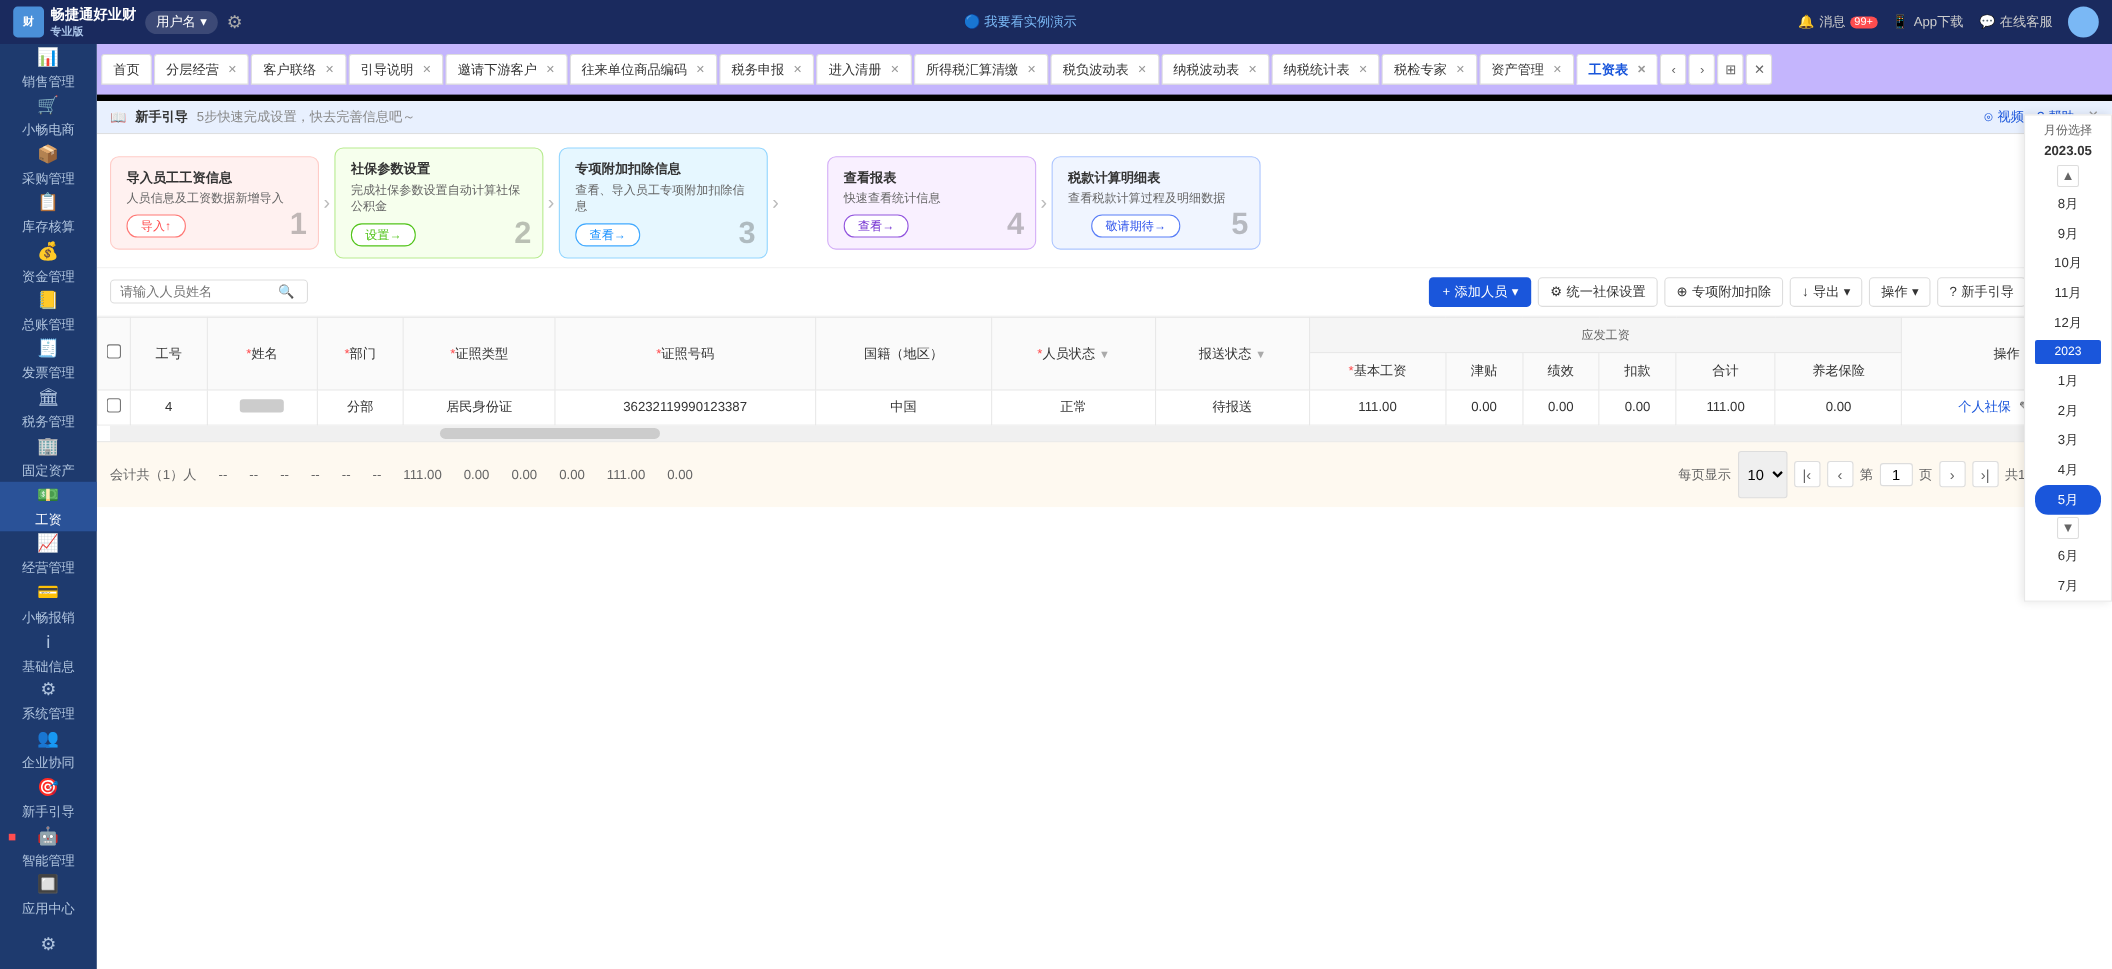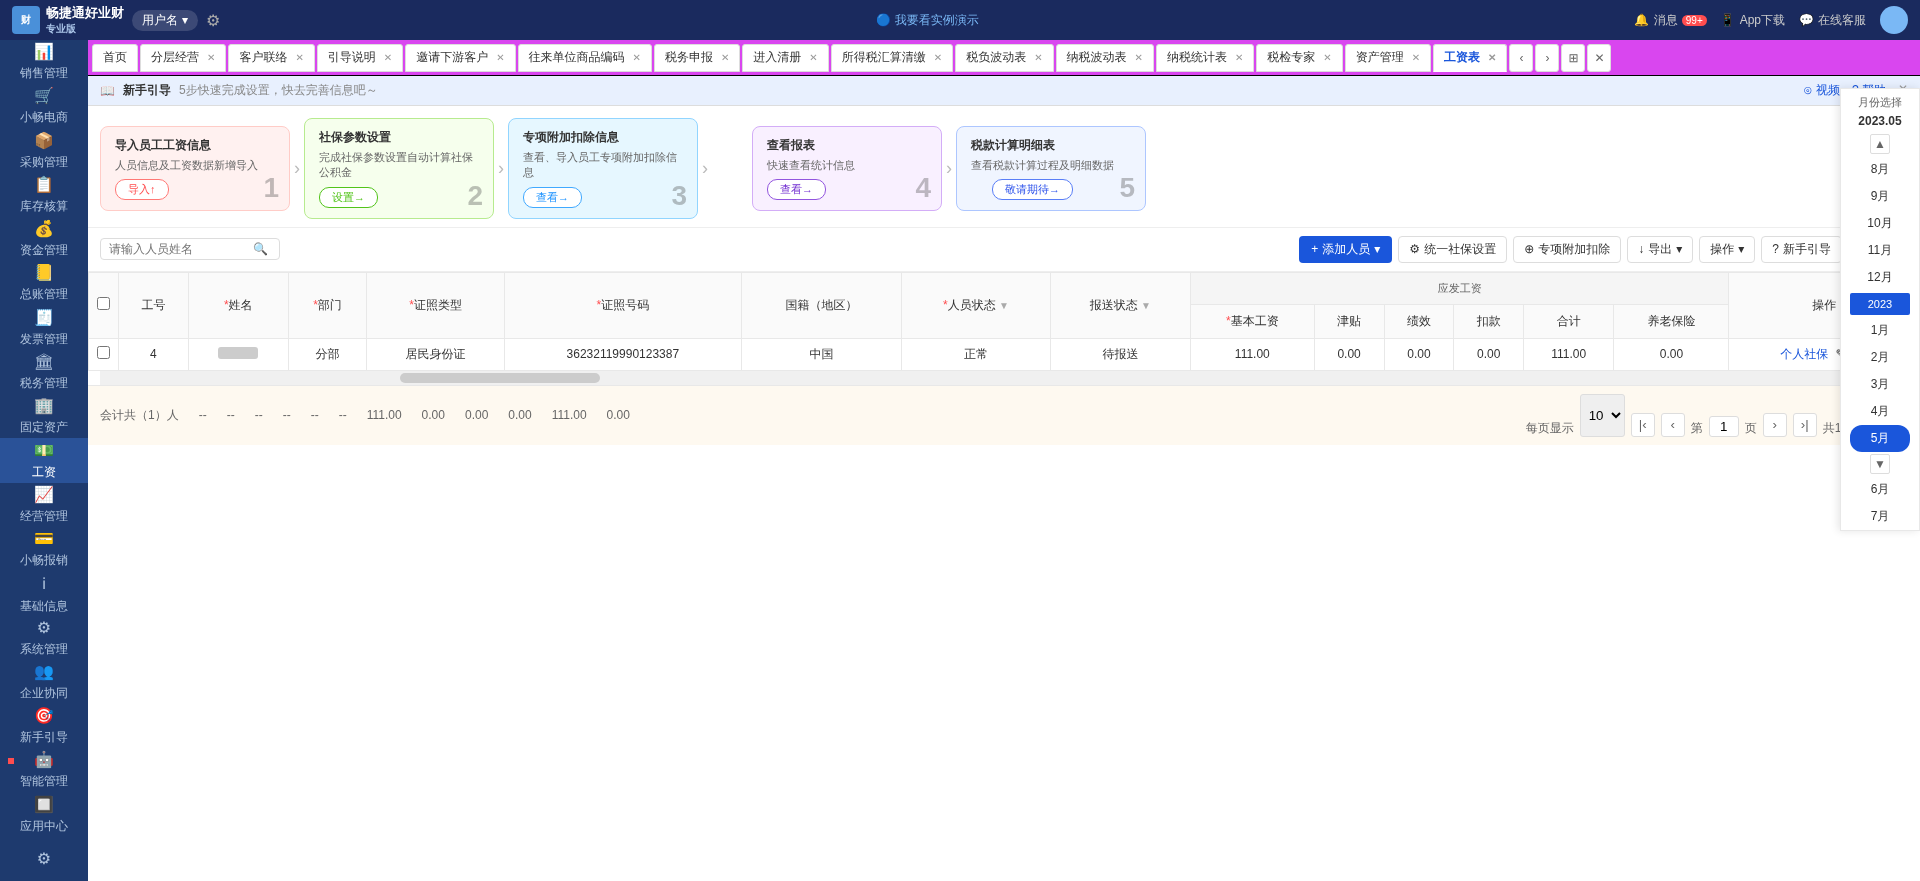--- a/index.html
+++ b/index.html
@@ -4,21 +4,21 @@
   <style>
     * { box-sizing: border-box; margin: 0; padding: 0; }
     body { font-family: 'Microsoft YaHei', Arial, sans-serif; font-size: 12px; background: #f0f2f5; color: #333; overflow: hidden; }
 
     
     .app-container { display: flex; flex-direction: column; height: 881px; width: 1920px; }
     .top-bar { height: 40px; background: #1a2a5e; display: flex; align-items: center; padding: 0 12px; justify-content: space-between; flex-shrink: 0; }
     .main-layout { display: flex; flex: 1; overflow: hidden; }
     .sidebar { width: 88px; background: #1e3a6e; display: flex; flex-direction: column; flex-shrink: 0; }
     .content-area { flex: 1; display: flex; flex-direction: column; overflow: hidden; position: relative; }
-    .tab-bar { height: 36px; background: #d946ef; display: flex; align-items: center; padding: 0 4px; border-bottom: 1px solid #000000; overflow: hidden; flex-shrink: 0; }
+    .tab-bar { height: 52px; background: #c4b5fd; display: flex; align-items: center; padding: 0 4px; border-bottom: 6px solid #000000; overflow: hidden; flex-shrink: 0; }
     .page-content { flex: 1; background: #fff; overflow: auto; padding: 12px; position: relative; }
 
     
     .top-bar-left { display: flex; align-items: center; gap: 8px; }
     .logo-area { display: flex; align-items: center; gap: 6px; color: #fff; font-size: 13px; font-weight: bold; }
     .logo-icon { width: 28px; height: 28px; background: #4a90d9; border-radius: 4px; display: flex; align-items: center; justify-content: center; color: #fff; font-size: 10px; }
     .top-bar-center { display: flex; align-items: center; gap: 8px; color: #ccc; font-size: 12px; }
     .breadcrumb-user { background: rgba(255,255,255,0.15); border-radius: 12px; padding: 2px 10px; color: #fff; font-size: 12px; display: flex; align-items: center; gap: 4px; }
     .demo-link { color: #7ab8f5; font-size: 12px; cursor: pointer; }
     .top-bar-right { display: flex; align-items: center; gap: 14px; color: #ccc; font-size: 12px; }
@@ -77,21 +77,21 @@
     th { border: 1px solid #e8e8e8; padding: 8px 6px; text-align: center; font-weight: normal; color: #333; white-space: nowrap; }
     td { border: 1px solid #e8e8e8; padding: 7px 6px; text-align: center; color: #333; white-space: nowrap; }
     .th-group { background: #f5f5f5; color: #666; font-size: 11px; }
     .required { color: #ff4d4f; }
     .checkbox-cell { width: 30px; }
 
     
     .table-footer { padding: 8px 12px; background: #fef9f0; border-top: 1px solid #e8e8e8; display: flex; align-items: center; gap: 20px; font-size: 12px; color: #666; flex-shrink: 0; }
     .scrollbar-area { height: 14px; background: #f0f0f0; margin: 0 12px; position: relative; }
     .scrollbar-thumb { height: 10px; background: #ccc; border-radius: 5px; width: 200px; position: absolute; top: 2px; left: 300px; }
-    .pagination { margin-left: auto; display: flex; align-items: flex-end; gap: 6px; }
+    .pagination { margin-left: auto; display: flex; align-items: center; gap: 6px; }
     .page-btn { width: 24px; height: 24px; border: 1px solid #ddd; background: #fff; cursor: pointer; display: flex; align-items: center; justify-content: center; border-radius: 3px; color: #666; }
 
     
     .month-picker { position: absolute; right: 0; top: 12px; width: 80px; background: #fff; border: 1px solid #e8e8e8; box-shadow: -2px 0 8px rgba(0,0,0,0.1); display: flex; flex-direction: column; align-items: center; z-index: 100; }
     .month-picker-title { font-size: 11px; color: #666; padding: 6px 4px 2px; text-align: center; }
     .month-picker-year { font-size: 12px; font-weight: bold; color: #333; padding: 2px 4px 4px; text-align: center; }
     .month-nav { width: 20px; height: 20px; border: 1px solid #ddd; cursor: pointer; display: flex; align-items: center; justify-content: center; color: #666; border-radius: 2px; margin: 2px; }
     .month-item { width: 60px; padding: 5px 8px; text-align: center; cursor: pointer; border-radius: 2px; font-size: 12px; color: #333; }
     .month-item.active { background: #1a56db; color: #fff; border-radius: 12px; }
     .month-item.year-label { background: #1a56db; color: #fff; border-radius: 2px; font-size: 11px; margin: 2px 0; }

